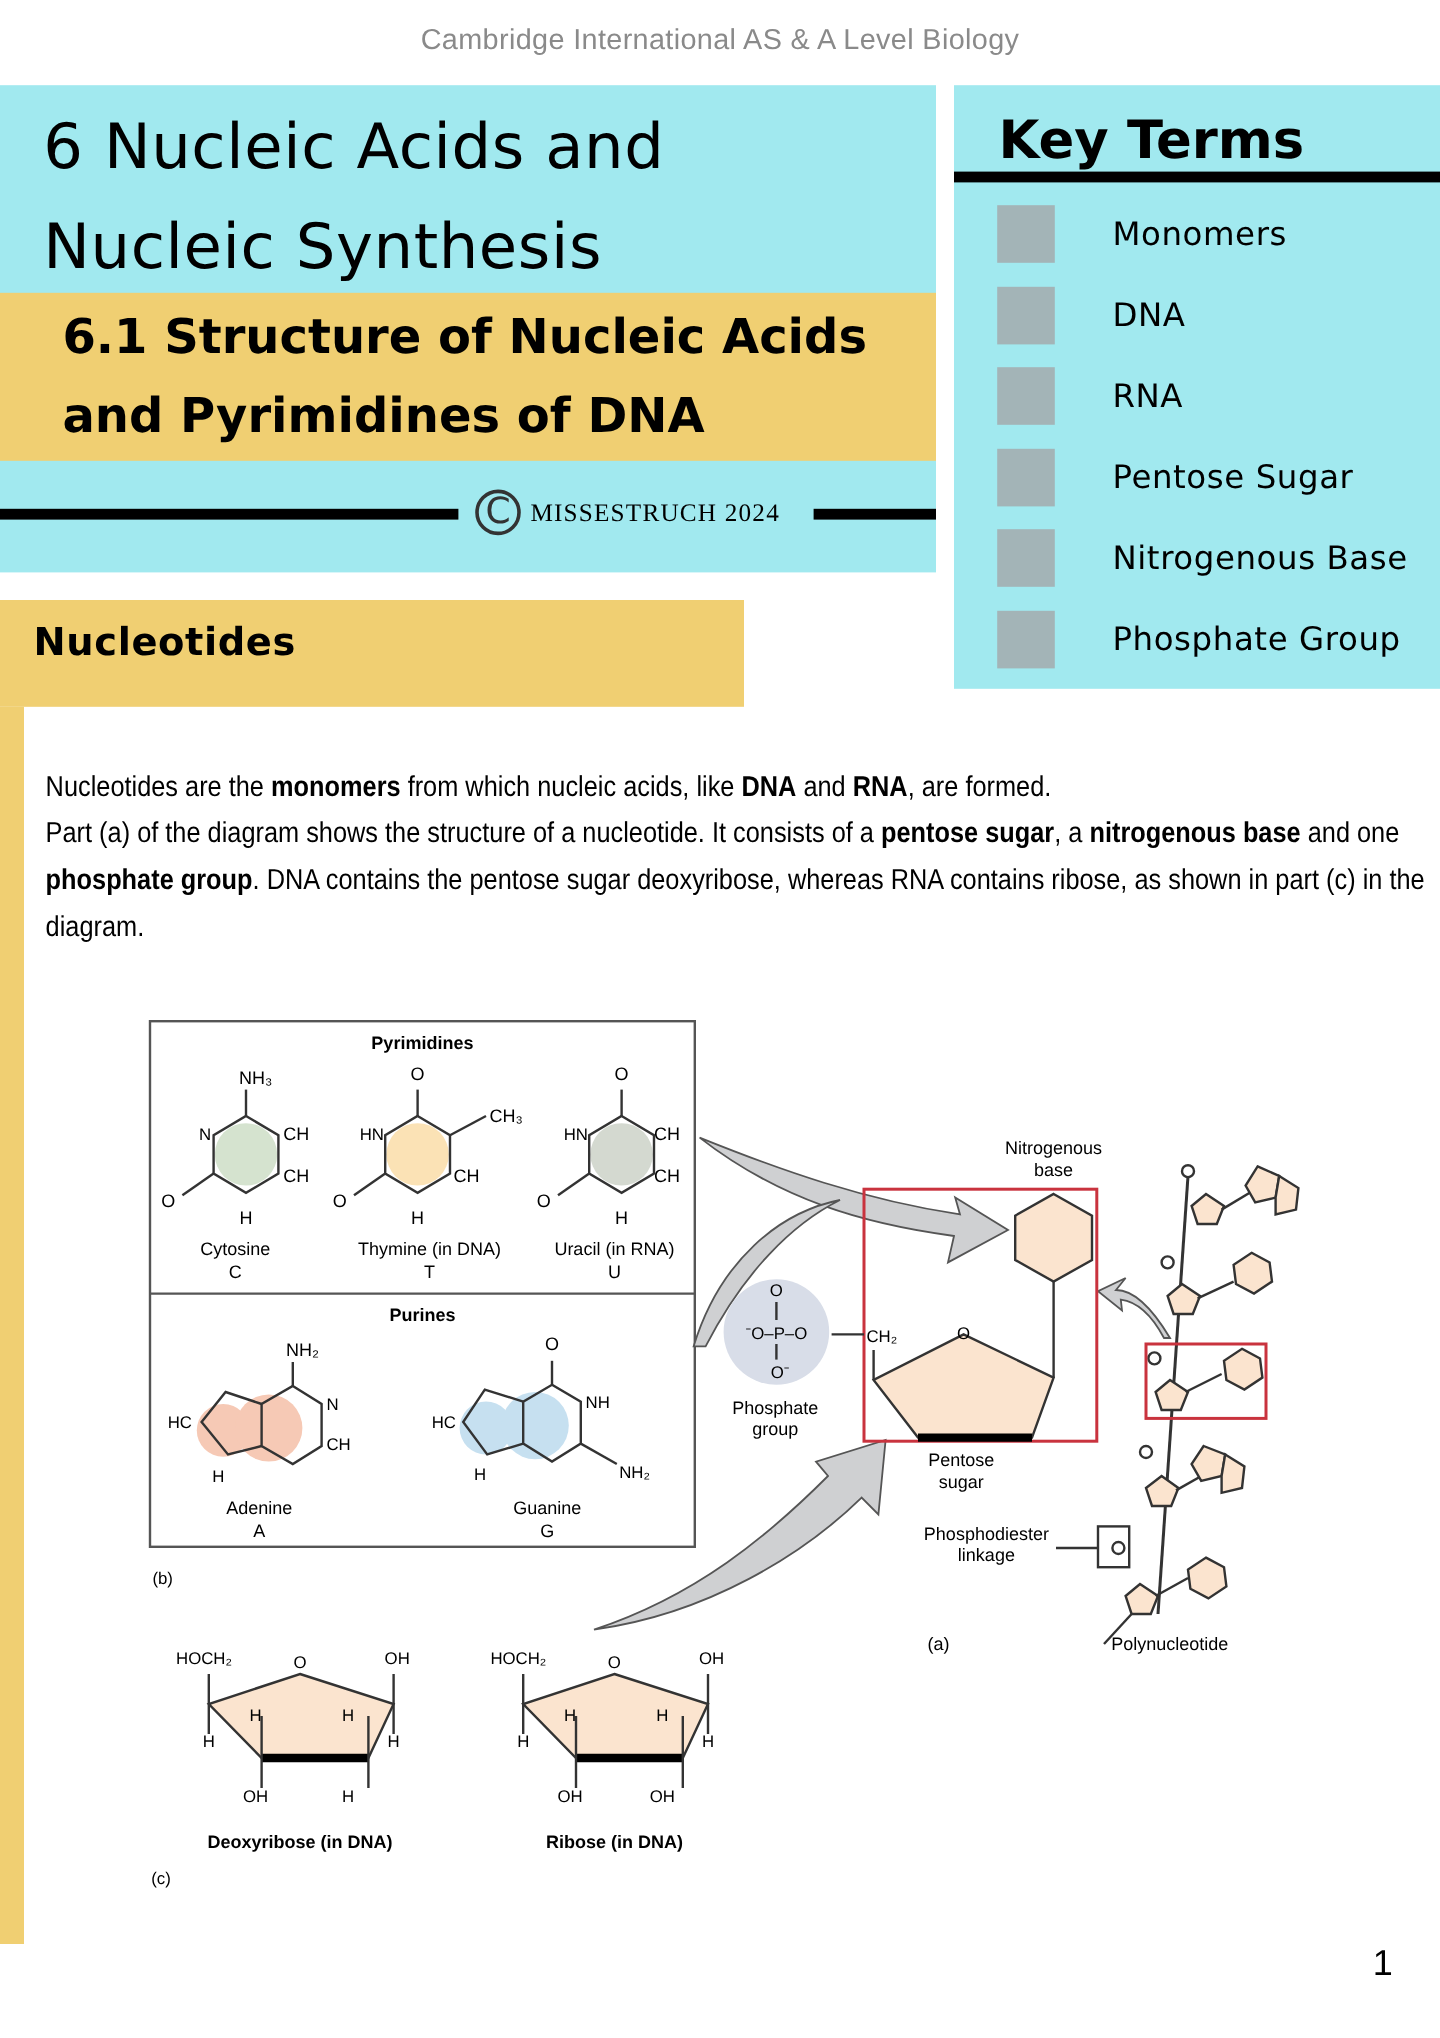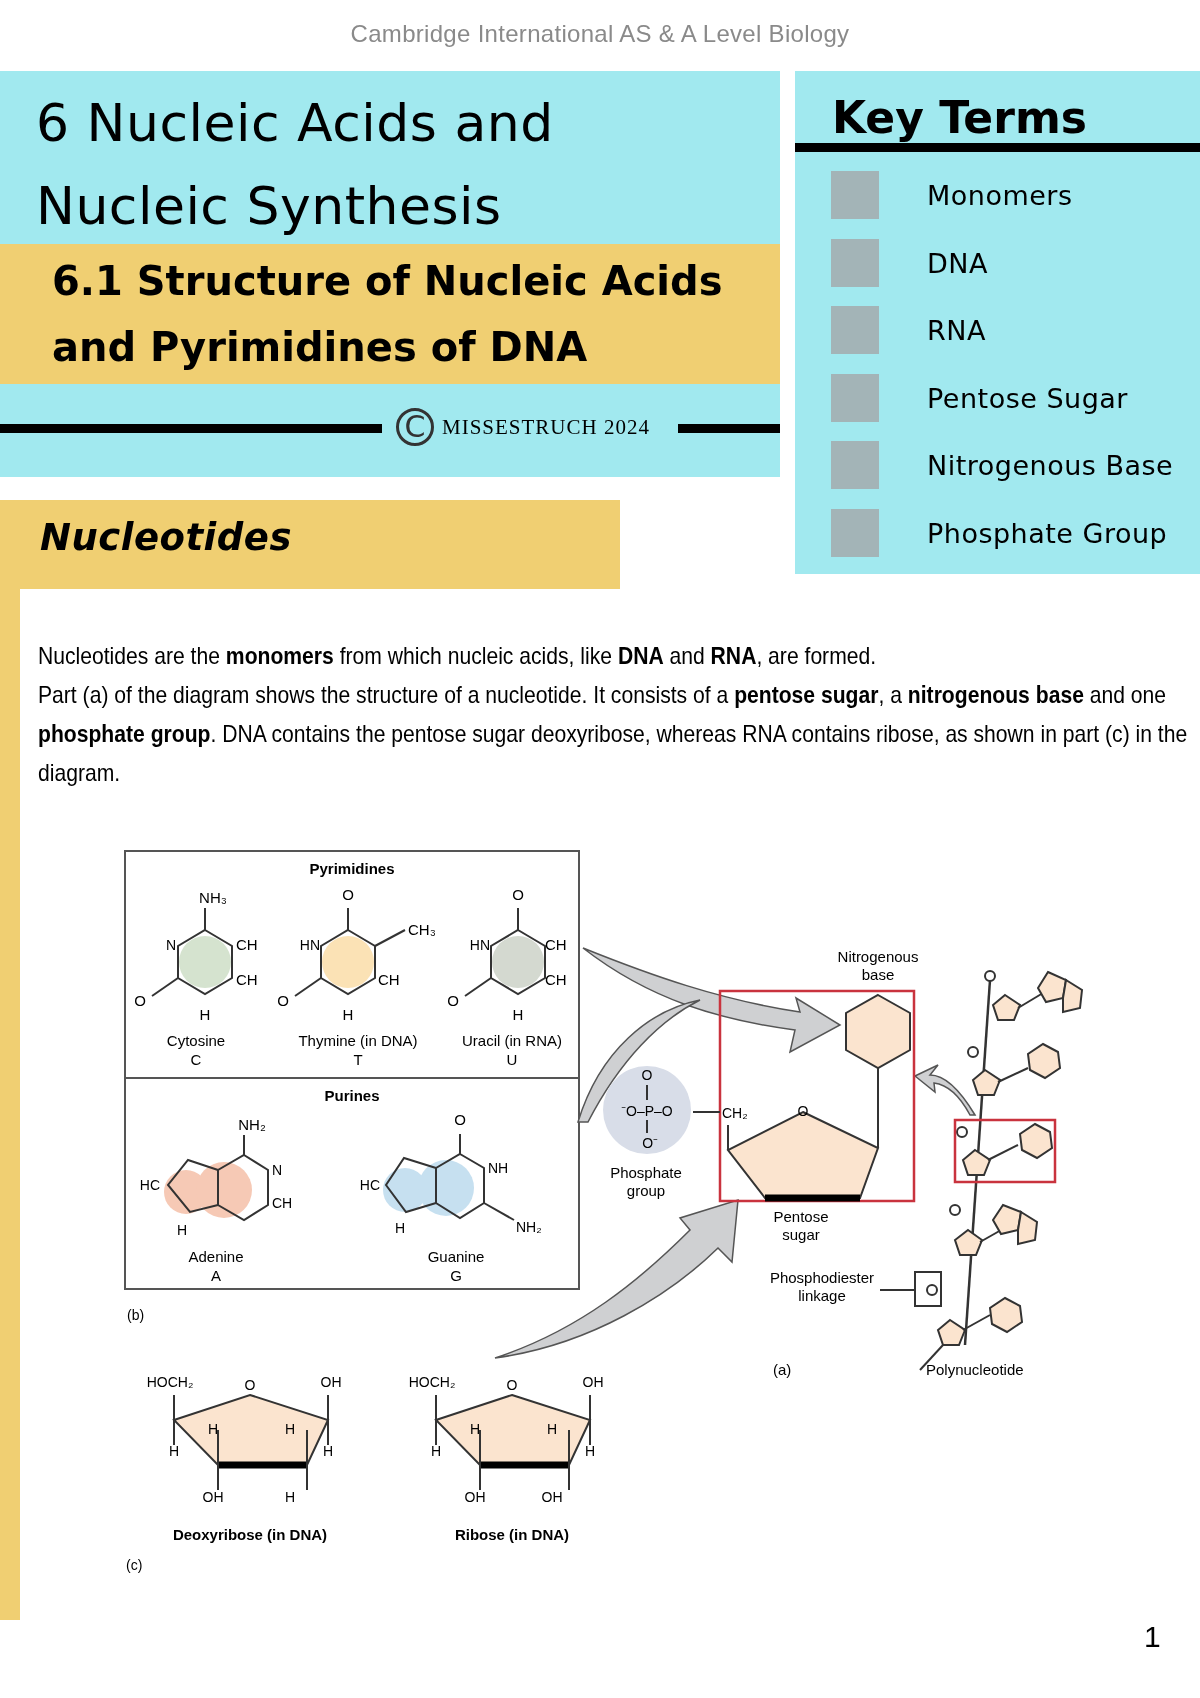--- a/index.html
+++ b/index.html
@@ -14,21 +14,21 @@
   .copy-wrap{left:396px;top:408px;display:flex;align-height:center;align-items:center;}
   .copy-icon{width:38px;height:38px;border:3px solid #333;border-radius:50%;display:flex;align-items:center;justify-content:center;font-size:30px;color:#333;box-sizing:border-box;font-family:"DejaVu Sans",sans-serif;line-height:1;}
   .copy-text{margin-left:8px;font-size:21px;letter-spacing:1px;font-family:Liberation Serif, serif;}
   .terms-panel{left:795px;top:71px;width:405px;height:503px;background:#a1e9ef;}
   .terms-title{left:832px;top:92px;font-family:"DejaVu Sans",sans-serif;font-weight:bold;font-size:44px;}
   .terms-rule{left:795px;top:143px;width:405px;height:9px;background:#000;}
   .term-row{left:831px;display:flex;align-items:center;}
   .term-box{width:48px;height:48px;background:#a3b4b7;border:none;margin:0;padding:0;cursor:pointer;}
   .term-label{margin-left:48px;font-size:27px;font-family:"DejaVu Sans",sans-serif;letter-spacing:0.5px;}
   .section-band{left:0;top:500px;width:620px;height:89px;background:#f0cf72;}
-  .section-text{left:40px;top:516px;font-family:"DejaVu Sans",sans-serif;font-weight:bold;font-size:37px;letter-spacing:0.5px;font-style:italic;}
+  .section-text{left:28px;top:516px;font-family:"DejaVu Sans",sans-serif;font-weight:bold;font-size:32px;letter-spacing:0.5px;}
   .left-strip{left:0;top:589px;width:20px;height:1031px;background:#f0cf72;}
   .para{left:38px;top:636px;width:1150px;font-family:"Liberation Sans Narrow","Liberation Sans",sans-serif;font-size:24px;line-height:39px;transform-origin:0 0;}
   .para b{font-weight:bold;}
   .page-num{left:1144px;top:1620px;font-size:30px;}
   svg text{font-family:"Liberation Sans",sans-serif;}
 </style>
 </head>
 <body>
 
 <div class="abs running-head">Cambridge International AS &amp; A Level Biology</div>

